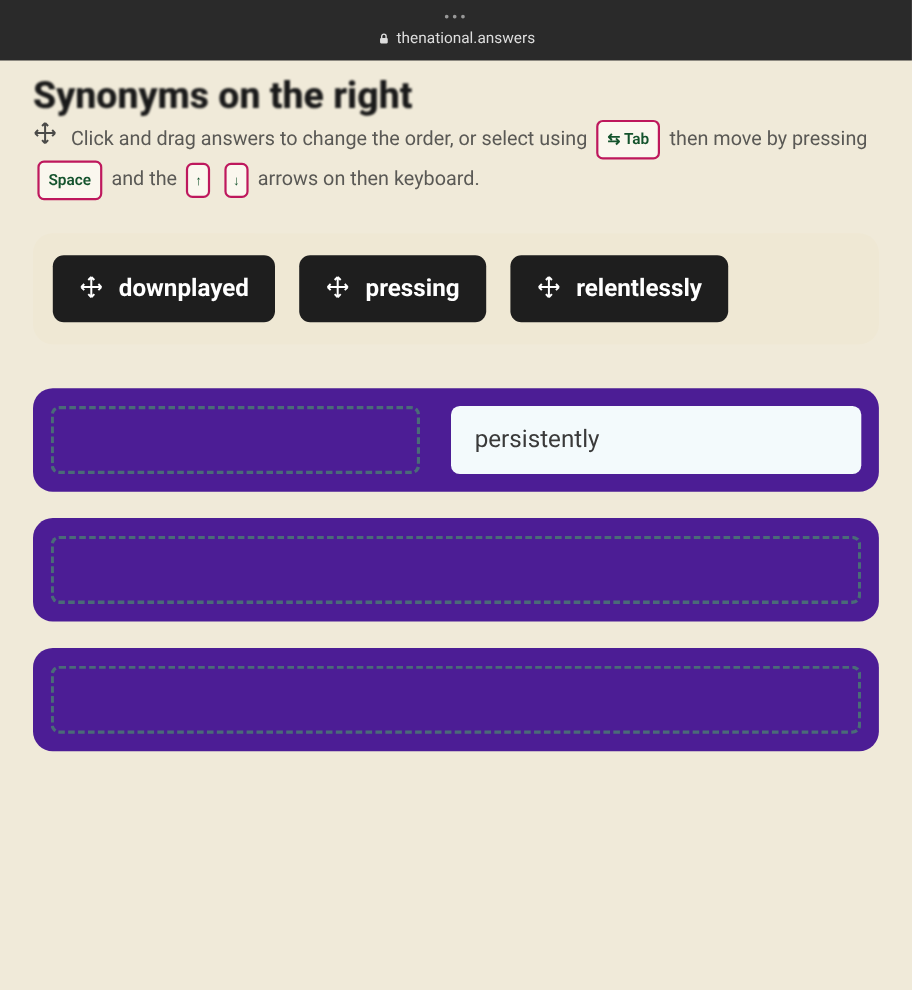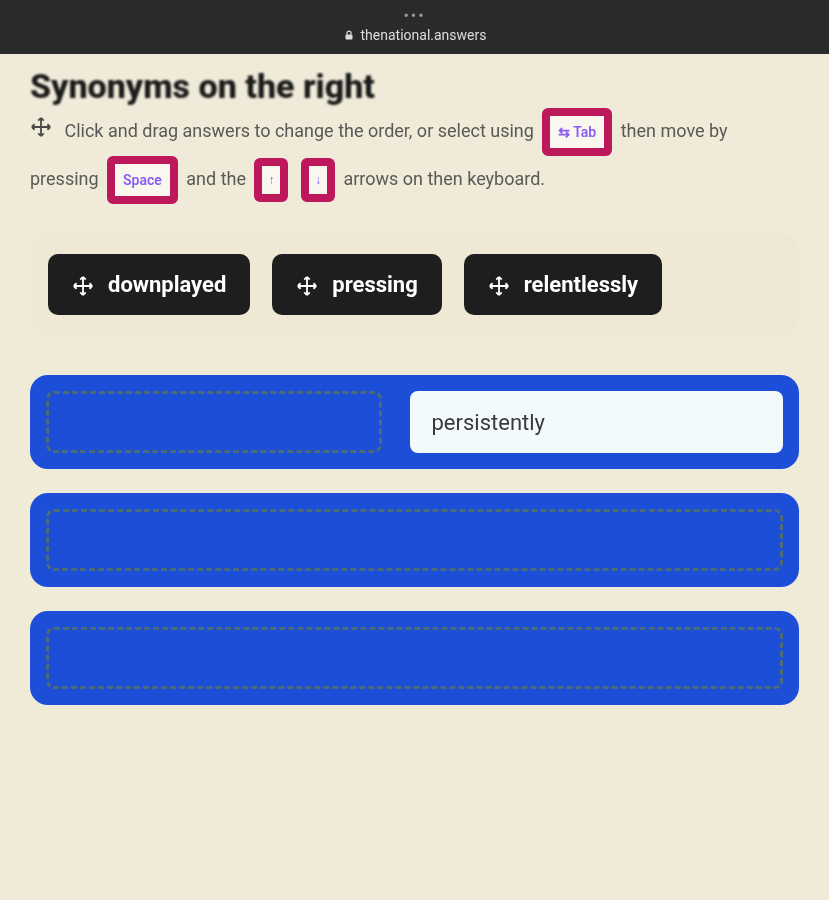--- a/index.html
+++ b/index.html
@@ -42,22 +42,22 @@
     font-size: 18px;
     line-height: 2.0;
     color: #5a5955;
     margin-bottom: 30px;
   }
   .instructions .move-icon-wrap {
     display:inline-block; vertical-align:middle; margin-right:8px;
   }
   .kbd {
     display: inline-block;
-    border: 8px solid #be185d;
-    color: #8b5cf6;
+    border: 2px solid #be185d;
+    color: #14532d;
     border-radius: 6px;
     padding: 2px 8px;
     font-size: 14px;
     font-weight: 600;
     vertical-align: middle;
     margin: 0 4px;
     background: #faf7ee;
   }
   .kbd.small { padding: 2px 6px; font-size:12px; }
   .word-bank {
@@ -70,29 +70,29 @@
     margin-bottom: 40px;
   }
   .word-chip {
     background: #1e1e1e;
     color: #fff;
     font-weight: 700;
     font-size: 22px;
     padding: 18px 24px;
     border-radius: 10px;
     display: inline-flex;
-    align-items: flex-end;
+    align-items: flex-start;
     gap: 14px;
     cursor: grab;
   }
   .move-icon { width:22px; height:22px; flex-shrink:0; }
   .move-icon.dark path, .move-icon.dark line { stroke:#4a4a48; }
   .targets { display:flex; flex-direction:column; gap:24px; }
   .target-row {
-    background: #1d4ed8;
+    background: #4c1d95;
     border-radius: 18px;
     padding: 16px;
     display: flex;
     gap: 28px;
     align-items: stretch;
   }
   .drop-zone {
     flex: 1;
     border: 3px dashed #4a6b78;
     border-radius: 8px;

